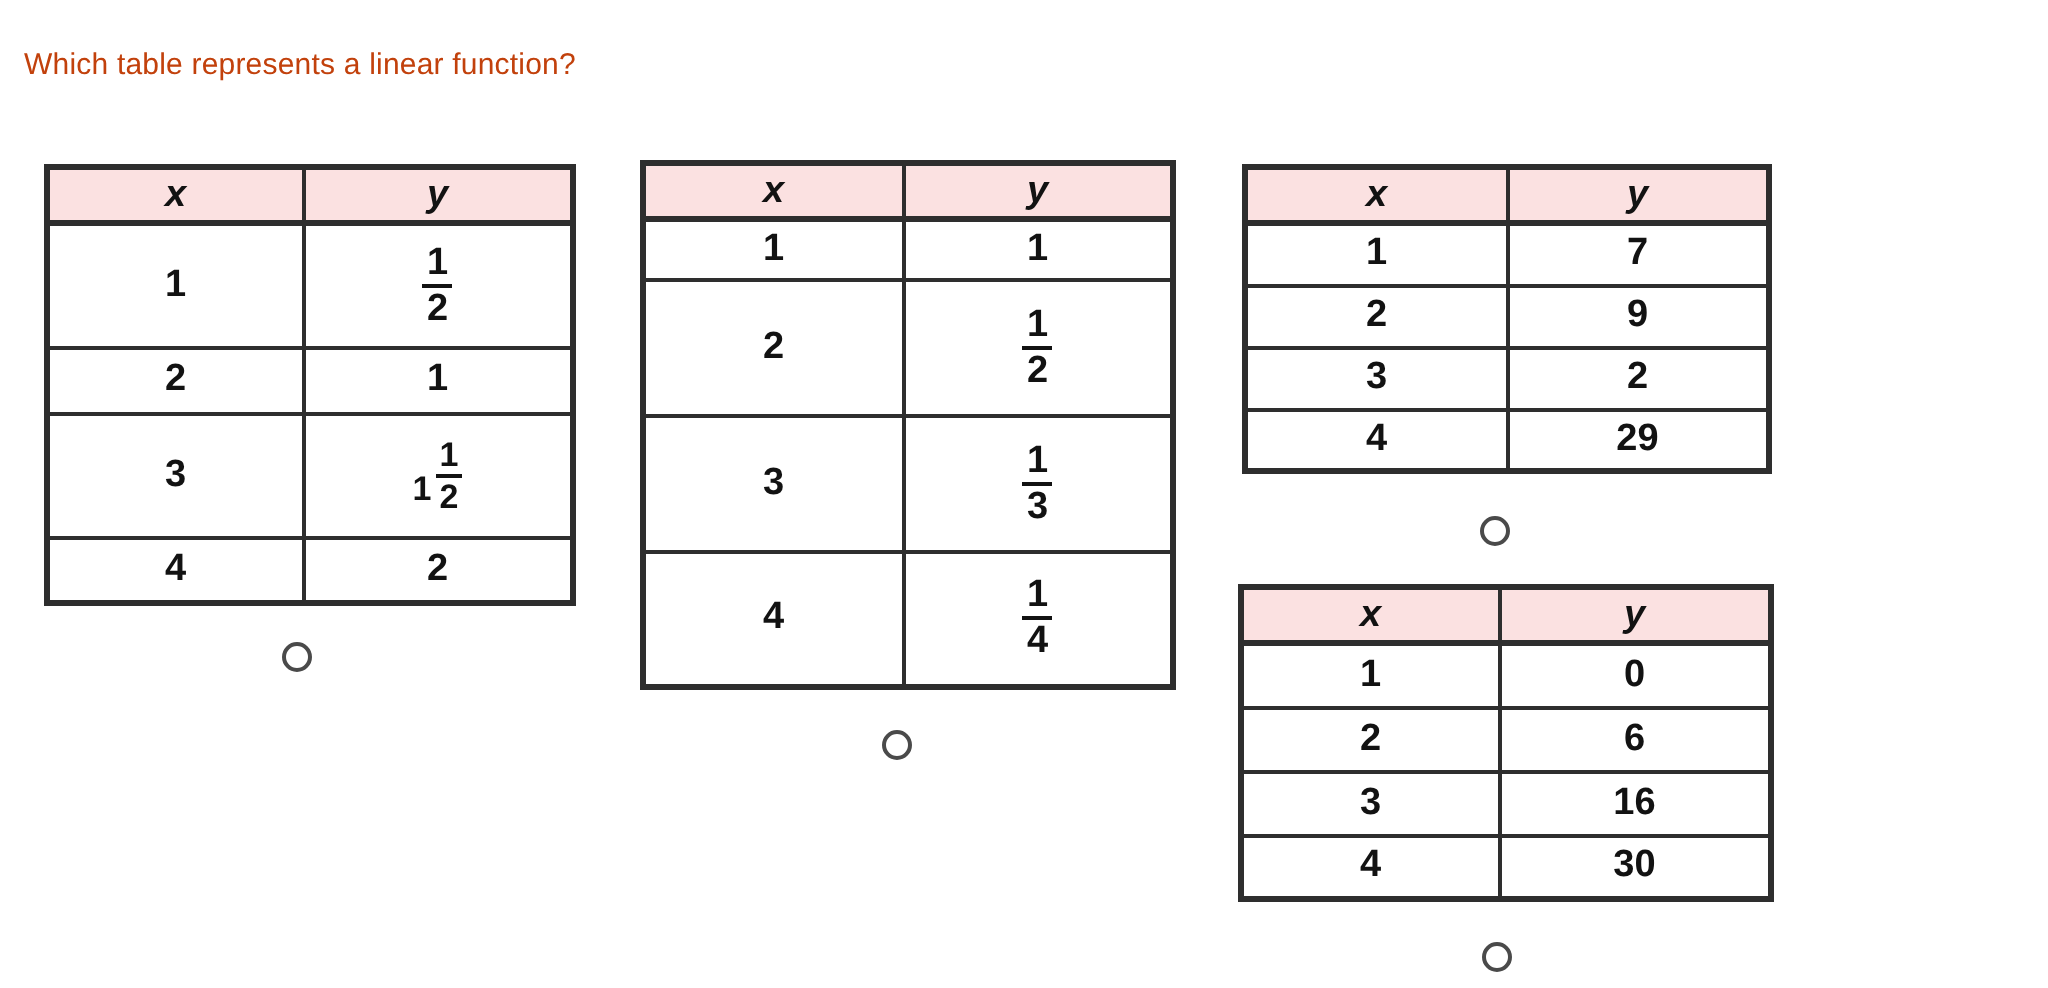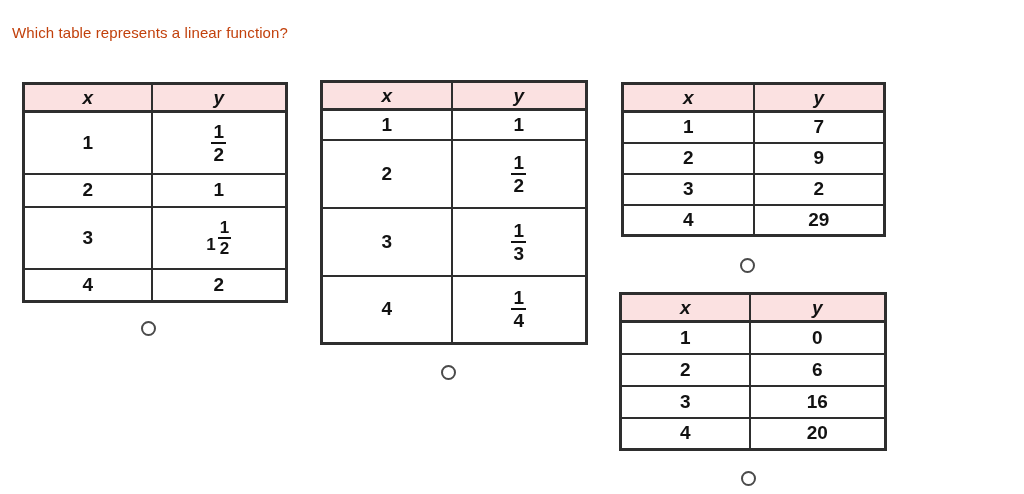--- a/index.html
+++ b/index.html
@@ -248,17 +248,17 @@
     <tr style="height:32px;">
       <td>2</td>
       <td>6</td>
     </tr>
     <tr style="height:32px;">
       <td>3</td>
       <td>16</td>
     </tr>
     <tr style="height:32px;">
       <td>4</td>
-      <td>20</td>
+      <td>30</td>
     </tr>
   </tbody>
 </table>
 <div class="radio" id="radio-4"></div>
 
 </body></html>

